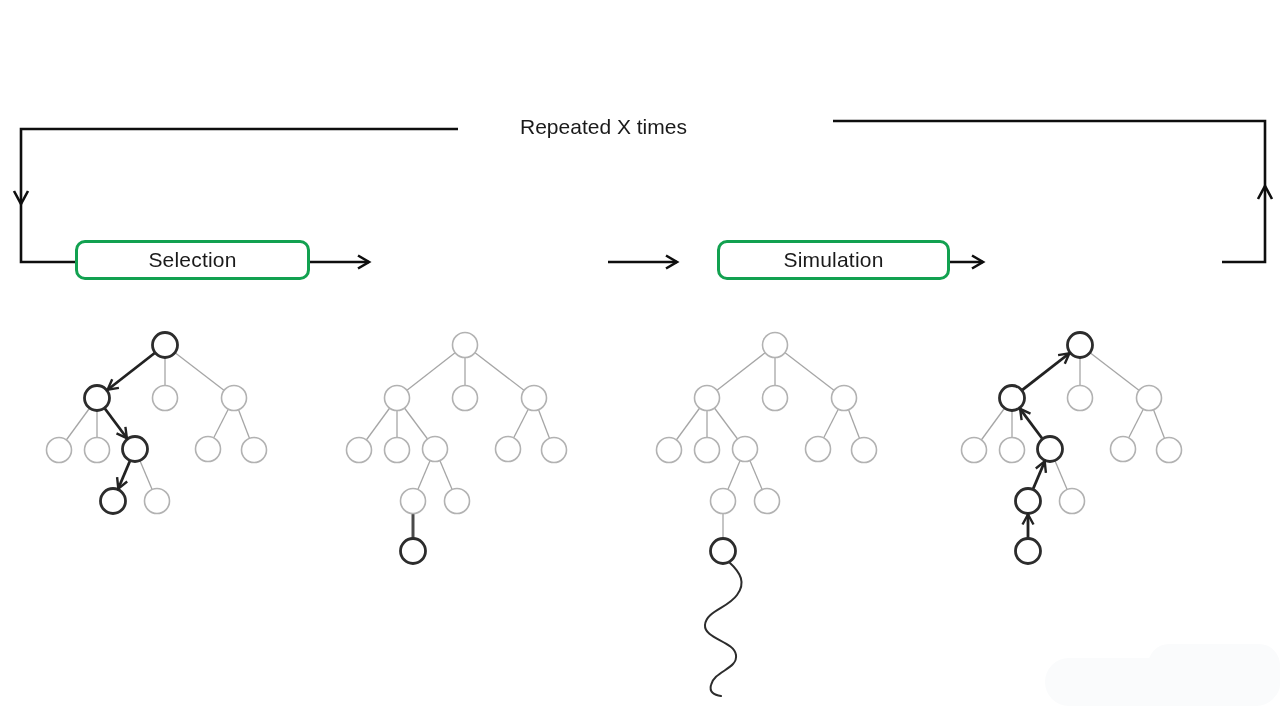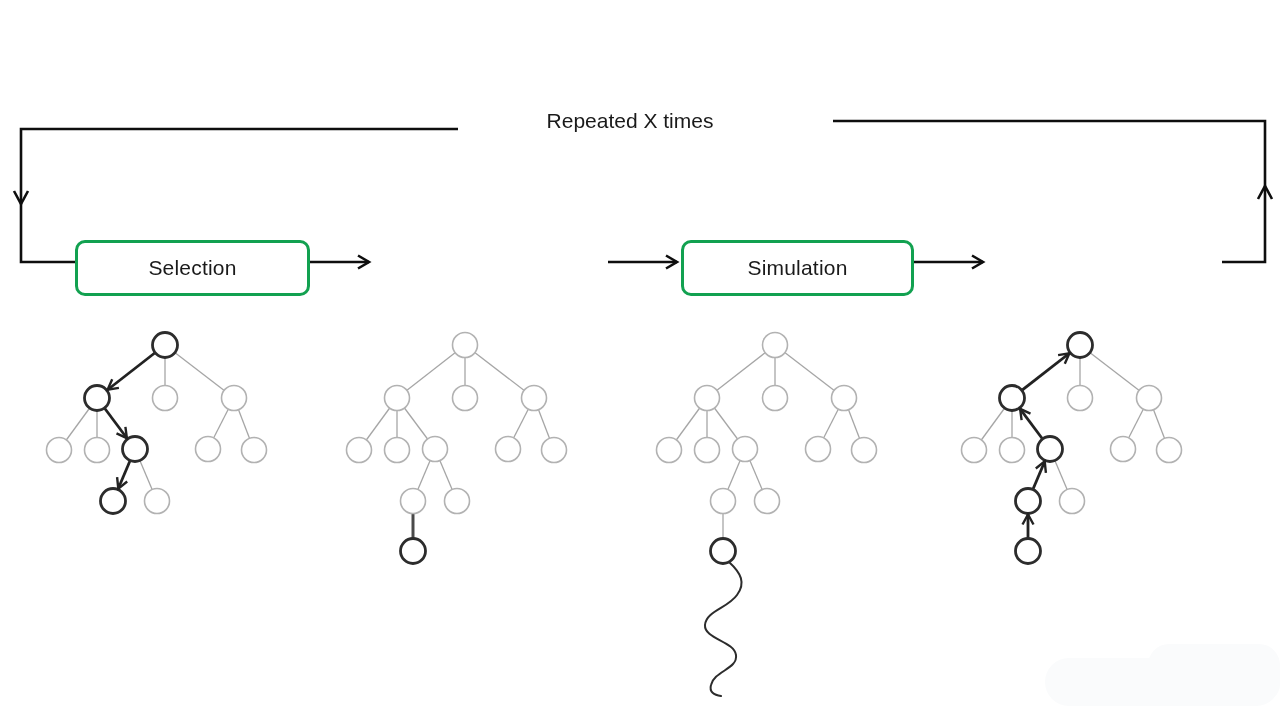--- a/index.html
+++ b/index.html
@@ -2,28 +2,28 @@
 <html style="--box-border: #12a150; --line: #0e0e0e; --edge-light: #a6a6a6; --edge-dark: #222222; --node-light: #b2b2b2; --node-dark: #2c2c2c; --watermark: #fafbfc;"><head>
 <meta charset="utf-8">
 <style>
   html,body{margin:0;padding:0;background:#fff;}
   #stage{
     position:relative;width:1280px;height:720px;background:#fff;overflow:hidden;
     font-family:"Liberation Sans",sans-serif;color:#1c1c1c;
   }
   #diagram-svg{position:absolute;left:0;top:0;z-index:1;}
   .flow-box{
-    position:absolute;top:240px;height:56px;box-sizing:border-box;z-index:2;
+    position:absolute;top:240px;height:40px;box-sizing:border-box;z-index:2;
     border:3px solid var(--box-border,#12a150);border-radius:10px;background:#fff;
     display:flex;align-items:center;justify-content:center;
     font-size:21px;letter-spacing:.2px;color:#1a1a1a;
   }
   .loop-label{
-    position:absolute;left:520px;top:109px;width:220px;z-index:2;
-    text-align:center;font-size:21px;color:#1a1a1a;
+    position:absolute;left:520px;top:115px;width:220px;z-index:2;
+    font-size:21px;color:#1a1a1a;
   }
   
   .l-line{stroke:var(--line,#0e0e0e);stroke-width:2.6;fill:none;}
   .edge-light{stroke:var(--edge-light,#a6a6a6);stroke-width:1.3;}
   .edge-bold{stroke:var(--edge-dark,#222222);stroke-width:2.8;}
   .edge-thick{stroke:#4a4a4a;stroke-width:3;}
   .node-light{fill:#fff;stroke:var(--node-light,#b2b2b2);stroke-width:1.6;}
   .node-dark{fill:#fff;stroke:var(--node-dark,#2c2c2c);stroke-width:2.8;}
   .arrowhead{stroke:var(--edge-dark,#222222);stroke-width:2.4;fill:none;stroke-linejoin:miter;}
   .squiggle{stroke:var(--node-dark,#2c2c2c);stroke-width:2;fill:none;stroke-linecap:round;}
@@ -162,17 +162,17 @@
           <path d="M1064.8 363.8 L1069.4 353.3 L1058.1 355.1" class="arrowhead"></path>
         </g>
       </g>
   </svg>
 
   <div class="loop-label">Repeated X times</div>
 
   <div class="flow-box" style="left:75px;width:235px">
     <span>Selection</span>
   </div>
-  <div class="flow-box" style="left:681px;width:233px">
+  <div class="flow-box" style="left:717px;width:233px">
     <span>Simulation</span>
   </div>
 
 </div>
 
 </body></html>

